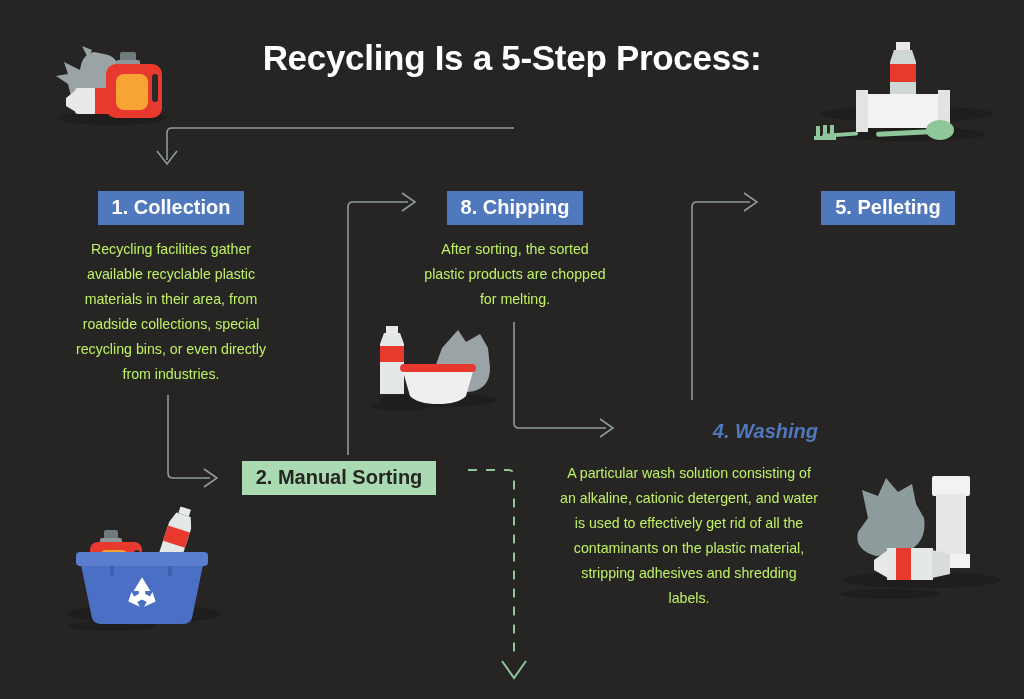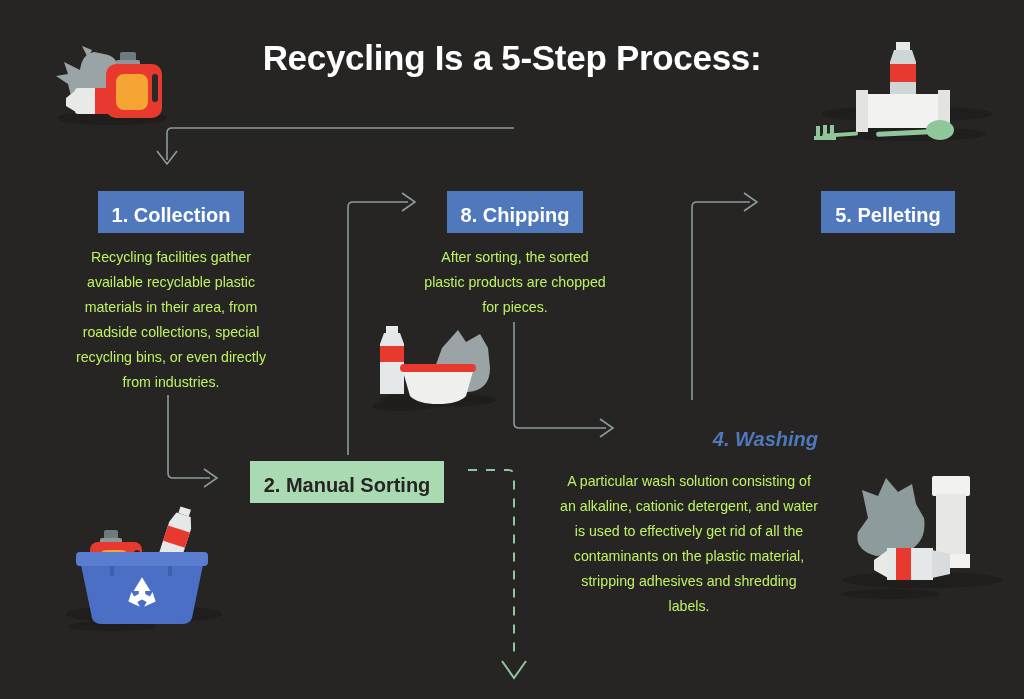--- a/index.html
+++ b/index.html
@@ -20,41 +20,41 @@
     color:#ffffff;
     font-size:35px;
     font-weight:bold;
     letter-spacing:-0.3px;
   }
 
   
   .step{position:absolute;}
   .badge{
     display:inline-block;
-    padding:13px 14px 7px 14px;
+    padding:5px 14px 7px 14px;
     font-size:20px;
     font-weight:bold;
     line-height:1.12;
     white-space:nowrap;
   }
   .badge.blue{background:#4f78bd;color:#ffffff;}
   .badge.green{background:#a9dab2;color:#262523;}
   .badge.plain{background:transparent;color:#4f78bd;padding-left:0;padding-right:0;}
   .badge-wrap{text-align:center;}
   .body-text{
     color:#bef264;
     font-size:14.2px;
     line-height:25px;
     text-align:center;
     margin-top:12px;
   }
 
   
   #step1{left:66px;top:191px;width:210px;}
-  #step2{left:240px;top:461px;width:214px;}
+  #step2{left:232px;top:461px;width:214px;}
   #step3{left:420px;top:191px;width:190px;}
   #step4{left:560px;top:415px;width:258px;}
   #step5{left:742px;top:191px;width:268px;margin-left:12px;}
 
   #step2 .badge-wrap,#step3 .badge-wrap,#step5 .badge-wrap{text-align:center;}
   #step4 .badge-wrap{text-align:right;font-style:italic;}
 
   
   #arrows{position:absolute;left:0;top:0;width:1024px;height:699px;pointer-events:none;}
 
@@ -111,21 +111,21 @@
   <div class="step" id="step2">
     <div class="badge-wrap">
       <span class="badge green">2. Manual Sorting</span>
     </div>
   </div>
 
   <div class="step" id="step3">
     <div class="badge-wrap">
       <span class="badge blue">8. Chipping</span>
     </div>
-    <div class="body-text">After sorting, the sorted plastic products are chopped for pieces.</div>
+    <div class="body-text">After sorting, the sorted plastic products are chopped for melting.</div>
   </div>
 
   <div class="step" id="step4">
     <div class="badge-wrap">
       <span class="badge plain">4. Washing</span>
     </div>
     <div class="body-text">A particular wash solution consisting of an alkaline, cationic detergent, and water is used to effectively get rid of all the contaminants on the plastic material, stripping adhesives and shredding labels.</div>
   </div>
 
   <div class="step" id="step5">

